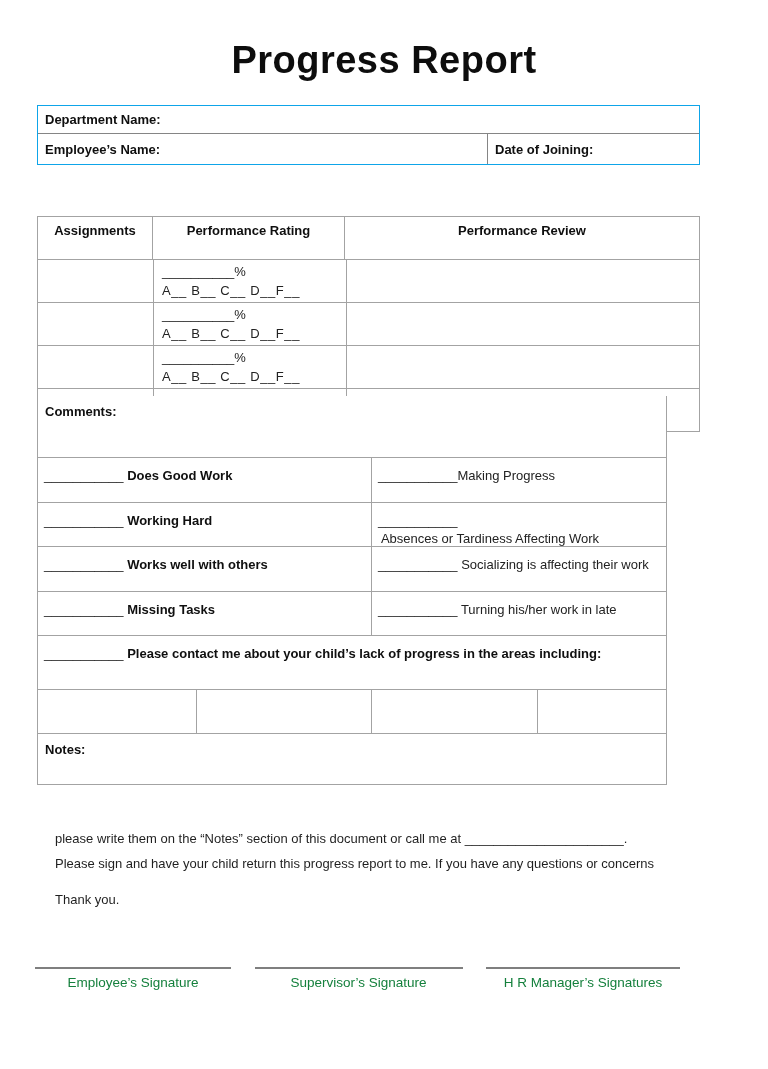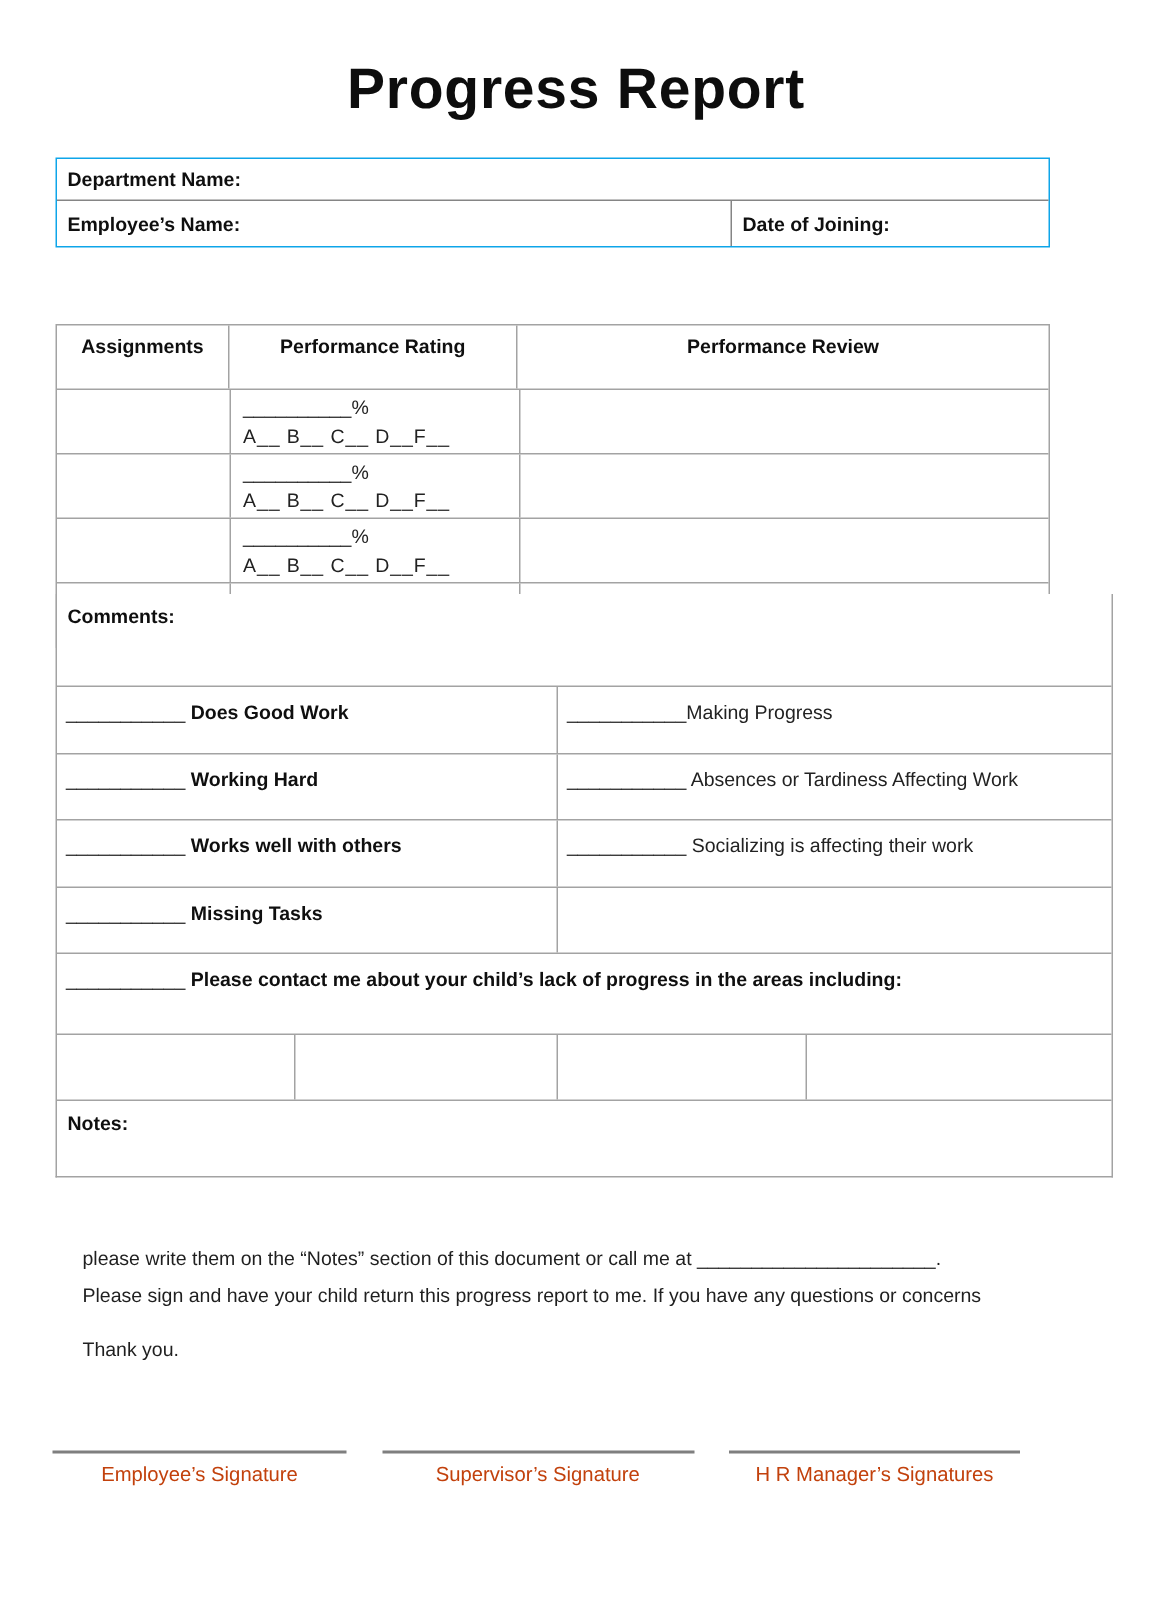--- a/index.html
+++ b/index.html
@@ -31,21 +31,21 @@
   .rc1 { width:115px; border-right:1px solid #a3a3a3; }
   .rc2 { width:192px; border-right:1px solid #a3a3a3; }
   .rc3 { flex:1; }
   .r-head { height:42px; }
   .r-head > div { text-align:center; padding-top:6px; box-sizing:border-box; font-weight:700; font-size:13px; color:#0f0f0f; }
   .r-data { height:42px; }
   .rate-content { padding:2px 0 0 8px; font-size:13px; line-height:19px; color:#222; }
   .grades { letter-spacing:0.6px; }
 
   
-  .cgrid { position:absolute; left:37px; top:396px; width:705px;
+  .cgrid { position:absolute; left:37px; top:396px; width:630px;
     box-sizing:border-box; border:1px solid #a3a3a3; border-top:none; background:#fff; }
   .crow + .crow { border-top:1px solid #a3a3a3; }
   .row-comments { height:55px; padding:6px 0 0 7px; box-sizing:content-box; }
   .chk { display:flex; }
   .chk-left  { width:334px; border-right:1px solid #a3a3a3; padding:8px 0 0 6px; box-sizing:border-box; }
   .chk-right { flex:1; padding:8px 0 0 6px; box-sizing:border-box; }
   .h44 { height:44px; } .h43 { height:43px; }
   .blank { font-size:13px; color:#1a1a1a; }
   .row-contact { height:45px; padding:8px 0 0 6px; box-sizing:content-box; }
   .row-fill { display:flex; height:43px; }
@@ -58,21 +58,21 @@
   
   .closing { position:absolute; left:55px; top:826px; font-size:13px; color:#1f1f1f; }
   .closing .line { line-height:25px; white-space:nowrap; }
   .thanks { margin-top:11px; line-height:25px; }
 
   
   .sigs { position:absolute; left:35px; top:967px; width:645px; display:flex; justify-content:space-between; }
   .sig { text-align:center; }
   .sig1 { width:196px; } .sig2 { width:208px; } .sig3 { width:194px; }
   .sig-line { height:0; border-top:2px solid #7f7f7f; }
-  .sig-label { margin-top:6px; font-size:13.5px; color:#c2410c; }
+  .sig-label { margin-top:6px; font-size:13.5px; color:#15803d; }
 </style>
 </head>
 <body>
 
 <div class="page">
 
   <div class="title">Progress Report</div>
 
   <div class="info-table">
     <div class="info-row1">
@@ -158,20 +158,21 @@
       <div class="chk-right"><span class="blank">___________</span><span class="rlabel pre"> Absences or Tardiness Affecting Work</span></div>
     </div>
 
     <div class="crow chk h44">
       <div class="chk-left"><span class="blank">___________</span><span class="blabel pre"> Works well with others</span></div>
       <div class="chk-right"><span class="blank">___________</span><span class="rlabel pre"> Socializing is affecting their work</span></div>
     </div>
 
     <div class="crow chk h43">
       <div class="chk-left"><span class="blank">___________</span><span class="blabel pre"> Missing Tasks</span></div>
+      <div class="chk-right"><span class="blank">___________</span><span class="rlabel pre"> Turning his/her work in late</span></div>
     </div>
 
     <div class="crow row-contact">
       <span class="blank">___________</span><span class="blabel pre"> Please contact me about your child’s lack of progress in the areas including:</span>
     </div>
 
     <div class="crow row-fill">
       <div class="fc1"></div>
       <div class="fc2"></div>
       <div class="fc3"></div>

